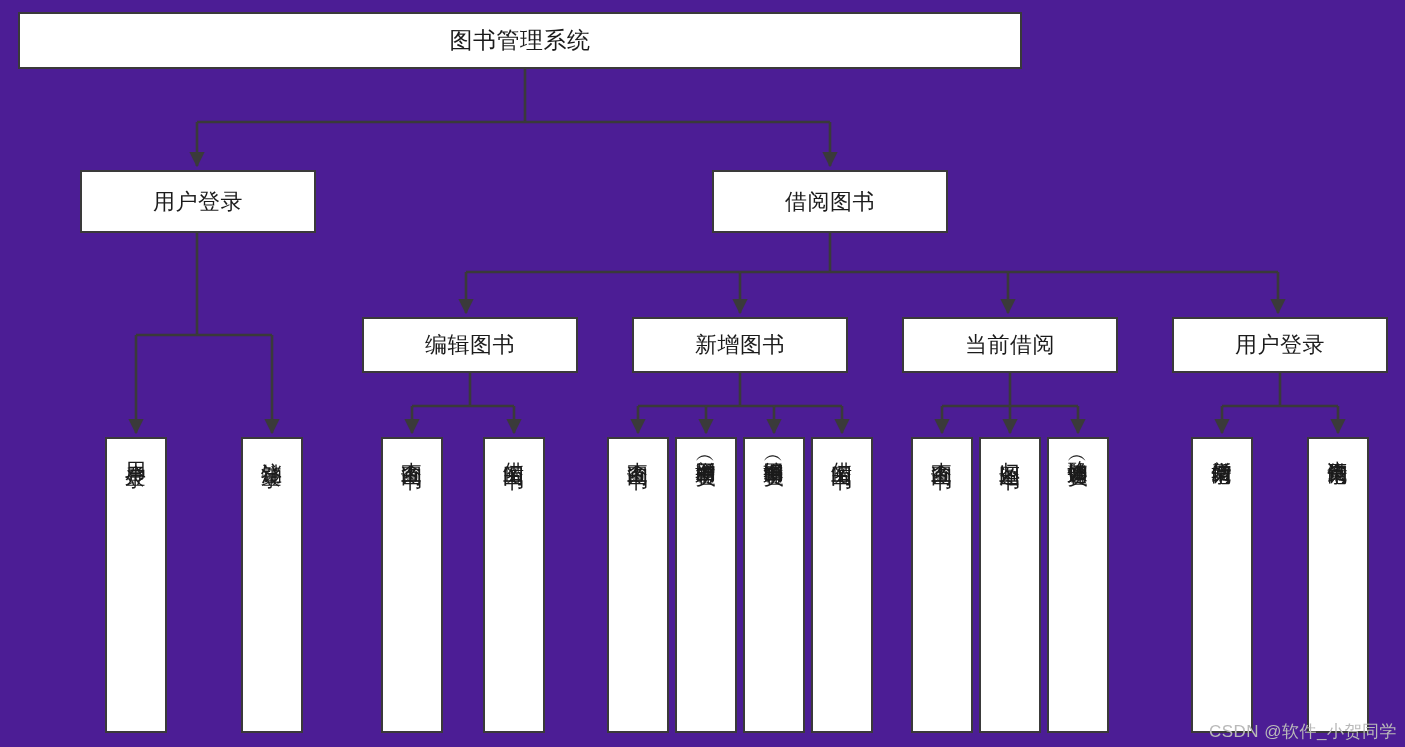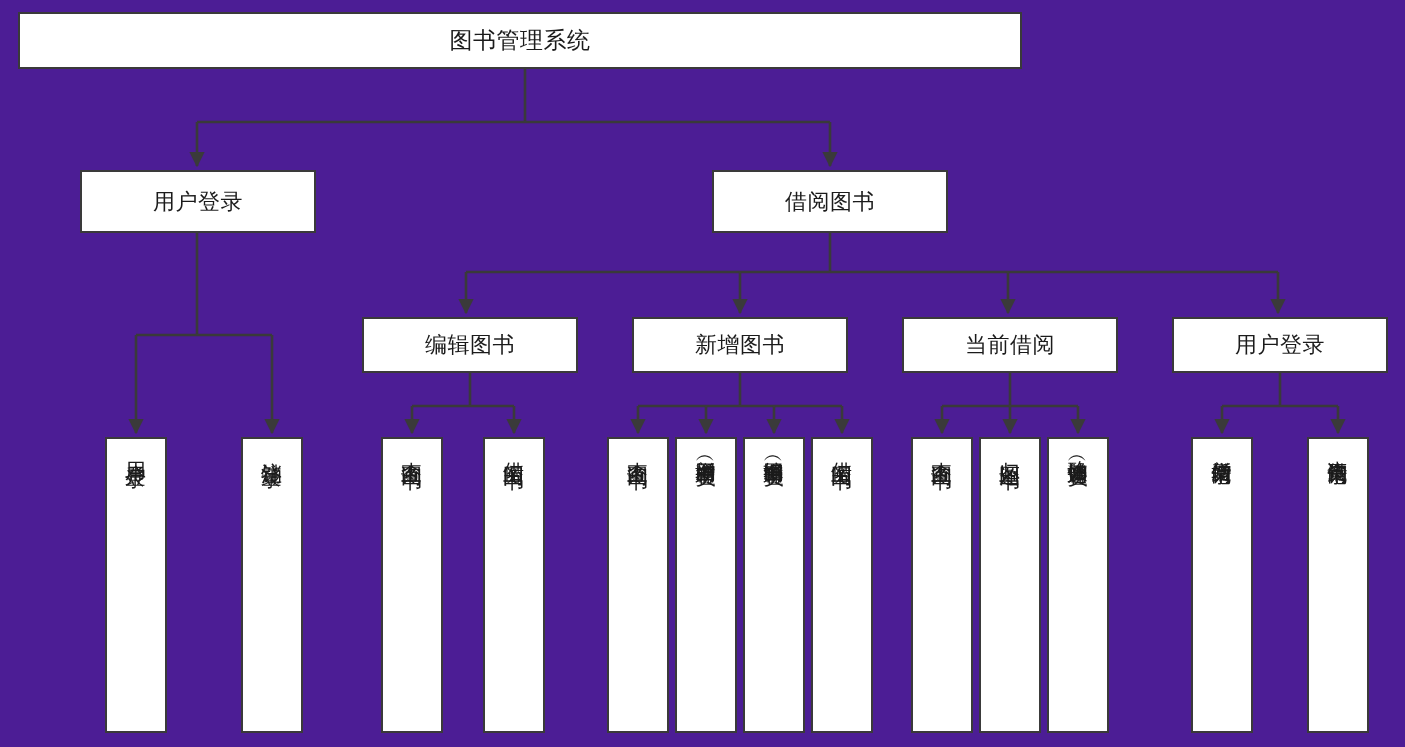--- a/index.html
+++ b/index.html
@@ -196,14 +196,15 @@
     <span class="node-label">确认归还（管理员）</span>
   </div>
 
   <div class="node vert tall-text" style="left:1191px; top:437px; width:62px; height:296px;">
     <span class="node-label">新增借阅记录</span>
   </div>
   <div class="node vert tall-text" style="left:1307px; top:437px; width:62px; height:296px;">
     <span class="node-label">查询借阅记录</span>
   </div>
 
+  <div id="watermark">CSDN @软件_小贺同学</div>
 
 </div>
 
 </body></html>

